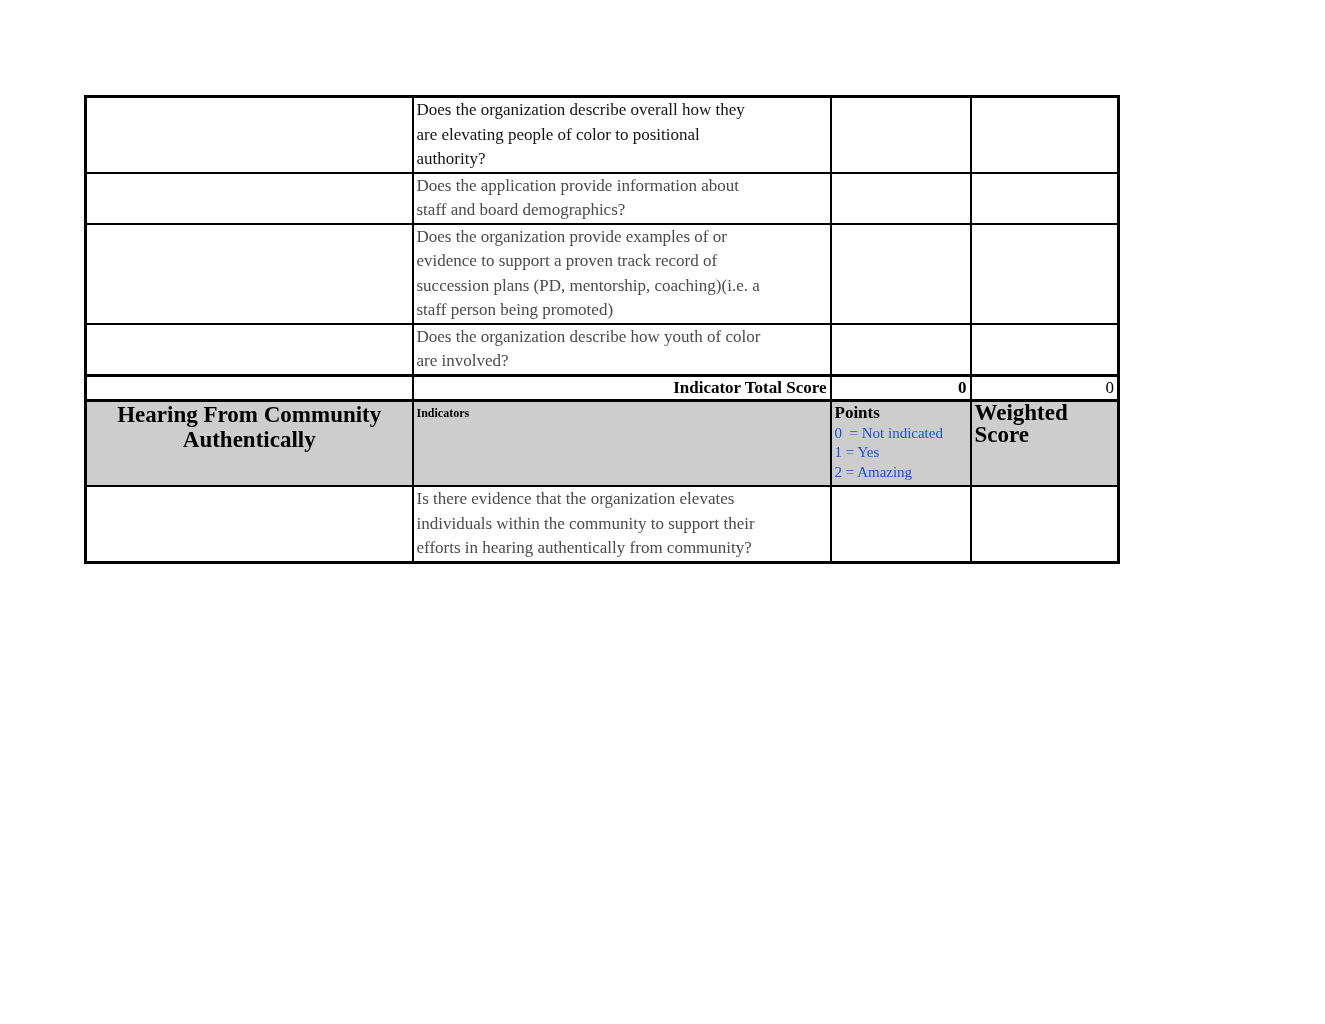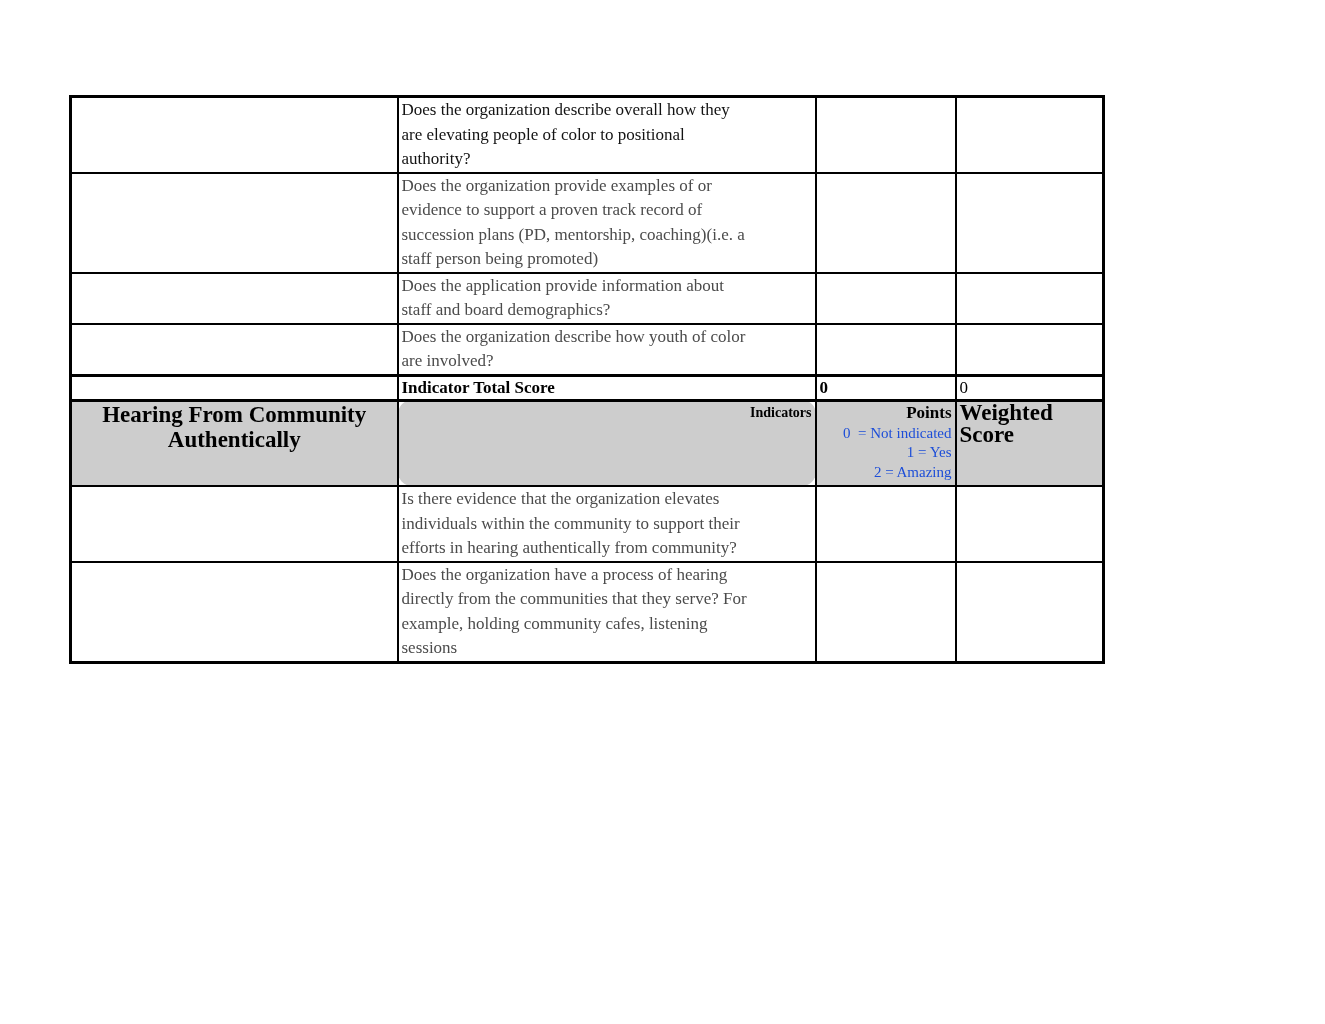--- a/index.html
+++ b/index.html
@@ -14,21 +14,21 @@
   }
   .page {
     position: relative;
     width: 1325px;
     height: 1024px;
     background: #ffffff;
     overflow: hidden;
   }
   table.rubric {
     position: absolute;
-    left: 69px;
+    left: 84px;
     top: 95px;
     width: 1033px;
     border-collapse: collapse;
     table-layout: fixed;
     border: 3px solid var(--border-color);
   }
   table.rubric td {
     border: 2px solid var(--border-color);
     padding: 0 3px;
     vertical-align: top;
@@ -42,21 +42,21 @@
     white-space: pre-line;
     padding-top: 1px;
   }
   tr.row-dark td.question { color: #131313; }
   
   tr.total-row td {
     border-top: 3px solid var(--border-color);
     border-bottom: 3px solid var(--border-color);
     height: 25px;
     vertical-align: middle;
-    text-align: left;
+    text-align: right;
     font-size: 17px;
     line-height: 21px;
     padding: 0 3px;
     color: #000;
   }
   tr.total-row td.bold { font-weight: bold; }
   
   tr.header-row td {
     background: var(--header-bg);
     height: 86px;
@@ -65,31 +65,30 @@
   td.category-header {
     text-align: center;
     vertical-align: bottom;
     font-weight: bold;
     font-size: 23px;
     line-height: 25px;
     white-space: pre-line;
     padding-bottom: 3px;
   }
   td.indicators-header {
-    text-align: right;
+    text-align: left;
     vertical-align: bottom;
     font-weight: bold;
-    font-size: 14px;
+    font-size: 12px;
     line-height: 22px;
     padding-bottom: 3px;
-    border-radius: 14px;
   }
   td.points-header {
     vertical-align: top;
-    text-align: right;
+    text-align: left;
     padding: 1px 2px 0 2px;
   }
   .points-title {
     font-weight: bold;
     font-size: 17px;
     line-height: 22px;
   }
   .scale-line {
     font-size: 15px;
     line-height: 19.5px;
@@ -122,31 +121,31 @@
         <tr class="row-dark">
       <td></td>
       <td class="question">Does the organization describe overall how they
 are elevating people of color to positional
 authority?</td>
       <td></td>
       <td></td>
     </tr>
     <tr>
       <td></td>
-      <td class="question">Does the organization provide examples of or
-evidence to support a proven track record of
-succession plans (PD, mentorship, coaching)(i.e. a
-staff person being promoted)</td>
+      <td class="question">Does the application provide information about
+staff and board demographics?</td>
       <td></td>
       <td></td>
     </tr>
     <tr>
       <td></td>
-      <td class="question">Does the application provide information about
-staff and board demographics?</td>
+      <td class="question">Does the organization provide examples of or
+evidence to support a proven track record of
+succession plans (PD, mentorship, coaching)(i.e. a
+staff person being promoted)</td>
       <td></td>
       <td></td>
     </tr>
     <tr>
       <td></td>
       <td class="question">Does the organization describe how youth of color
 are involved?</td>
       <td></td>
       <td></td>
     </tr>
@@ -172,24 +171,15 @@
     </tr>
 
     <tr>
       <td></td>
       <td class="question">Is there evidence that the organization elevates
 individuals within the community to support their
 efforts in hearing authentically from community?</td>
       <td></td>
       <td></td>
     </tr>
-    <tr>
-      <td></td>
-      <td class="question">Does the organization have a process of hearing
-directly from the communities that they serve? For
-example, holding community cafes, listening
-sessions</td>
-      <td></td>
-      <td></td>
-    </tr>
   </tbody>
     </table>
 </div>
 
 </body></html>

